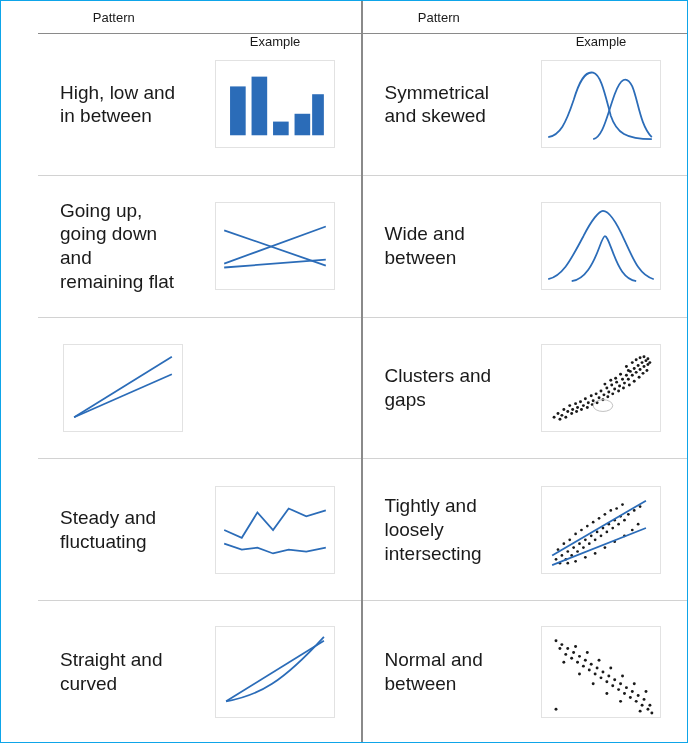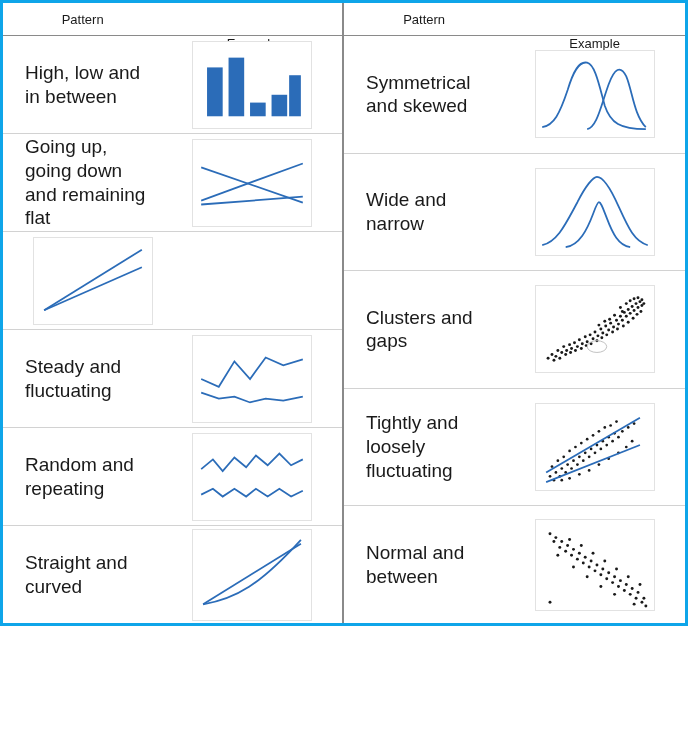--- a/index.html
+++ b/index.html
@@ -11,24 +11,25 @@
     width: 688px;
     height: 743px;
     font-family: "Liberation Sans", sans-serif;
     color: #1a1a1a;
     overflow: hidden;
   }
 
   .table-wrap {
     position: relative;
     width: 688px;
-    height: 626px;
-    box-sizing: border-box;
-    border: 3px solid #0ea5e9;
-    display: flex;
+    height: 743px;
+    box-sizing: border-box;
+    border: 1px solid #0ea5e9;
+    display: flex;
+    padding-left: 37px;
   }
 
   .col-group {
     box-sizing: border-box;
     display: flex;
     flex-direction: column;
     width: 50%;
   }
   .col-group.left {
     border-right: 2px solid #8a8a8a;
@@ -158,33 +159,20 @@
             <svg viewBox="0 0 120 88" width="118" height="86" aria-hidden="true">
               <g fill="none" stroke="#2b6cb8" stroke-width="1.8">
                 <path d="M8,44 L26,52 L42,26 L58,44 L74,22 L92,30 L112,24"></path>
                 <path d="M8,58 L26,64 L42,62 L58,68 L74,64 L92,66 L112,62"></path>
               </g>
             </svg>
           </div>
         </div>
       </div>
 
-      <div class="row">
-        <div class="cell-pattern">Random and repeating</div>
-        <div class="cell-example">
-          <div class="chart-box">
-            <svg viewBox="0 0 120 88" width="118" height="86" aria-hidden="true">
-              <g fill="none" stroke="#2b6cb8" stroke-width="1.8">
-                <path d="M8,36 L20,26 L30,38 L42,24 L54,34 L64,22 L76,32 L88,20 L100,32 L112,26"></path>
-                <path d="M8,62 L20,56 L30,64 L42,56 L54,64 L64,56 L76,64 L88,56 L100,64 L112,58"></path>
-              </g>
-            </svg>
-          </div>
-        </div>
-      </div>
 
       <div class="row">
         <div class="cell-pattern">Straight and curved</div>
         <div class="cell-example">
           <div class="chart-box tall">
             <svg viewBox="0 0 120 92" width="118" height="90" aria-hidden="true">
               <g fill="none" stroke="#2b6cb8" stroke-width="1.8">
                 <path d="M10,76 L110,14"></path>
                 <path d="M10,76 C44,70 68,56 110,10"></path>
               </g>
@@ -212,21 +200,21 @@
               <g fill="none" stroke="#2b6cb8" stroke-width="1.8">
                 <path d="M6,78 C18,76 24,64 32,40 C38,20 44,10 52,12 C60,14 64,34 70,56 C76,74 86,80 112,80"></path>
                 <path d="M52,80 C62,78 66,56 74,34 C80,18 86,14 92,26 C98,40 100,66 112,78"></path>
               </g>
             </svg>
           </div>
         </div>
       </div>
 
       <div class="row">
-        <div class="cell-pattern">Wide and narrow</div>
+        <div class="cell-pattern">Wide and between</div>
         <div class="cell-example">
           <div class="chart-box">
             <svg viewBox="0 0 120 88" width="118" height="86" aria-hidden="true">
               <g fill="none" stroke="#2b6cb8" stroke-width="1.8">
                 <path d="M6,78 C22,74 30,56 42,34 C50,18 58,8 62,8 C68,8 76,20 84,38 C94,60 100,74 114,78"></path>
                 <path d="M30,80 C44,78 52,62 58,46 C61,38 63,34 64,34 C66,34 68,40 72,50 C78,66 84,78 96,80"></path>
               </g>
             </svg>
           </div>
         </div>
@@ -308,21 +296,21 @@
                   <circle cx="70" cy="36" r="1.5"></circle>
                   <circle cx="64" cy="40" r="1.5"></circle>
               </g>
               <ellipse cx="62" cy="62" rx="10" ry="6" fill="none" stroke="#bfbfbf" stroke-width="1"></ellipse>
             </svg>
           </div>
         </div>
       </div>
 
       <div class="row">
-        <div class="cell-pattern">Tightly and loosely fluctuating</div>
+        <div class="cell-pattern">Tightly and loosely intersecting</div>
         <div class="cell-example">
           <div class="chart-box">
             <svg viewBox="0 0 120 88" width="118" height="86" aria-hidden="true">
               <g fill="#1a1a1a">
                 <circle cx="14" cy="74" r="1.4"></circle>
                   <circle cx="20" cy="70" r="1.4"></circle>
                   <circle cx="26" cy="66" r="1.4"></circle>
                 <circle cx="32" cy="62" r="1.4"></circle>
                   <circle cx="38" cy="58" r="1.4"></circle>
                   <circle cx="44" cy="54" r="1.4"></circle>

